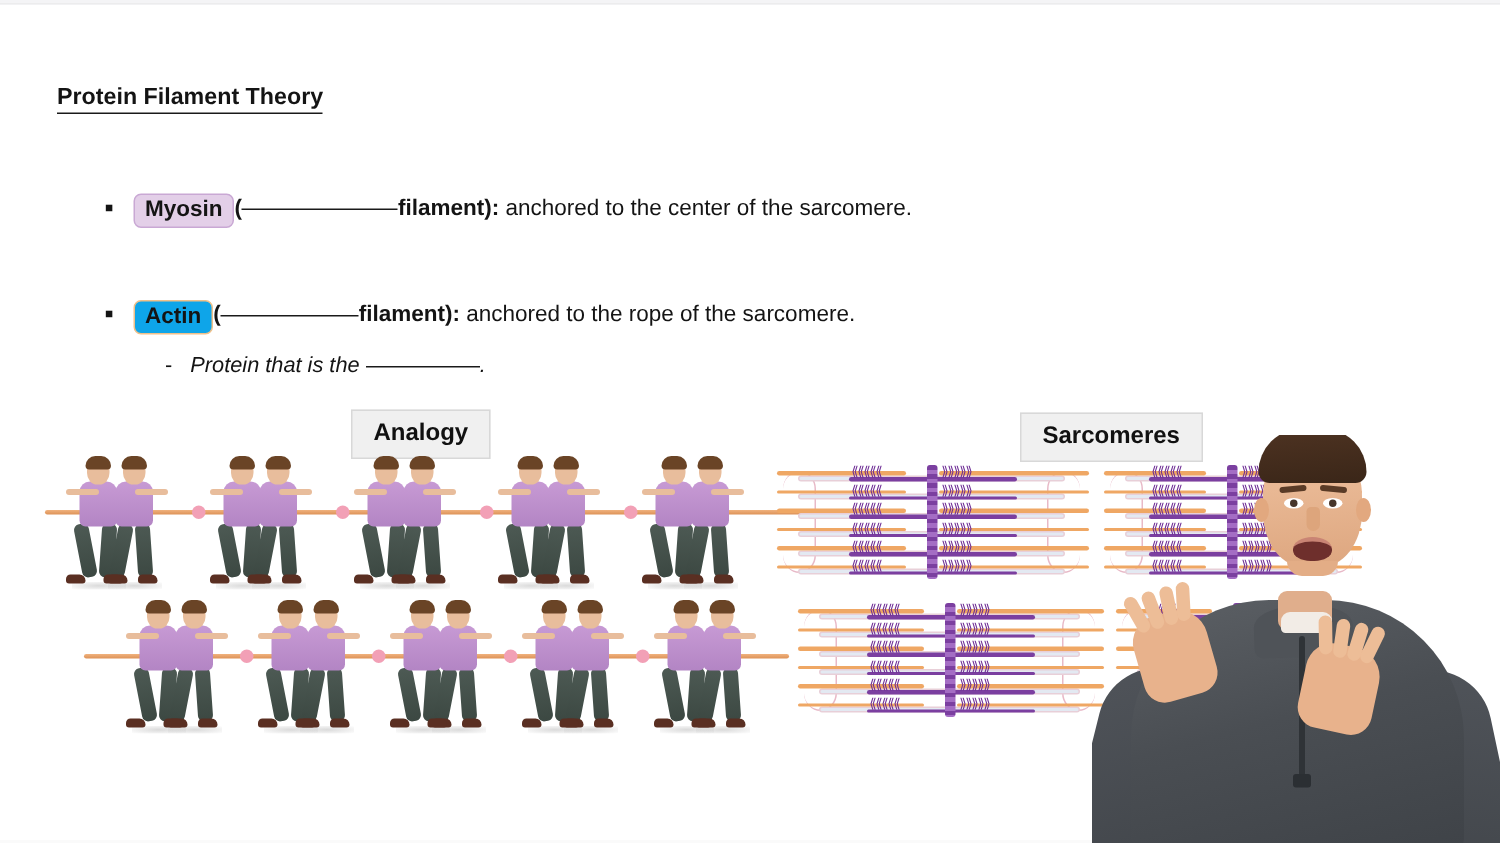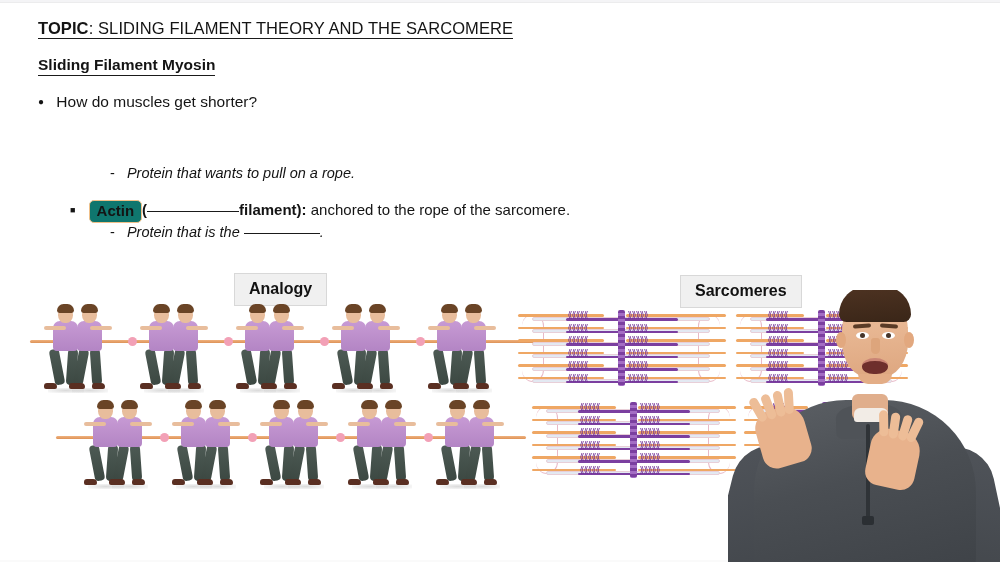--- a/index.html
+++ b/index.html
@@ -82,21 +82,21 @@
     border-radius: 5px;
     line-height: 1.05;
     position: relative;
     top: 1px;
   }
   .chip-myosin {
     background: #e3cfe8;
     border: 1.4px solid #c9a8d4;
   }
   .chip-actin {
-    background: #0f766e;
+    background: #0ea5e9;
     border: 1.6px solid #f0c089;
   }
   .bold { font-weight: bold; }
   .blank {
     display: inline-block;
     border-bottom: 1.7px solid #1a1a1a;
     position: relative; top: -3px;
   }
   .bk-long { width: 104px; }
   .bk-med  { width: 92px; }
@@ -344,40 +344,32 @@
     top: -17px;
   }
 </style>
 </head>
 <body>
 
 <div id="slide">
 
   <div class="edge-bar-top"></div>
 
-  <div class="topic">
-    <span class="u">
-      <b>TOPIC</b><span>: </span><span>SLIDING FILAMENT THEORY AND THE SARCOMERE</span>
-    </span>
-  </div>
-
-  <div class="heading">Sliding Filament Myosin</div>
-
-  <div class="row l1 bdot" style="left:38px; top:93px;">
-    <span>How do muscles get shorter?</span>
-  </div>
-
-  <div class="row l3 bdash" style="left:110px; top:165px;">
-    <span>Protein that wants to pull on a rope.</span>
+
+  <div class="heading">Protein Filament Theory</div>
+
+
+  <div class="row l2 bsq" style="left:70px; top:128px;">
+    <span class="chip chip-myosin">Myosin</span><span class="bold">(</span><span class="blank bk-long"></span><span class="bold">filament):</span><span> anchored to the center of the sarcomere.</span>
   </div>
 
   <div class="row l2 bsq" style="left:70px; top:199px;">
     <span class="chip chip-actin">Actin</span><span class="bold">(</span><span class="blank bk-med"></span><span class="bold">filament):</span><span> anchored to the rope of the sarcomere.</span>
   </div>
-  <div class="row l3 bdash" style="left:110px; top:224px;">
+  <div class="row l3 bdash" style="left:110px; top:236px;">
     <span>Protein that is the </span><span class="blank bk-sm"></span><span>.</span>
   </div>
 
   <div class="seclabel" style="left:234px; top:273px;">Analogy</div>
   <div class="seclabel" style="left:680px; top:275px;">Sarcomeres</div>
 
   <div class="analogy-area">
 
     <div class="tw-row" style="top:0;">
       <div class="rope" style="left:-16px; width:512px;"></div>

